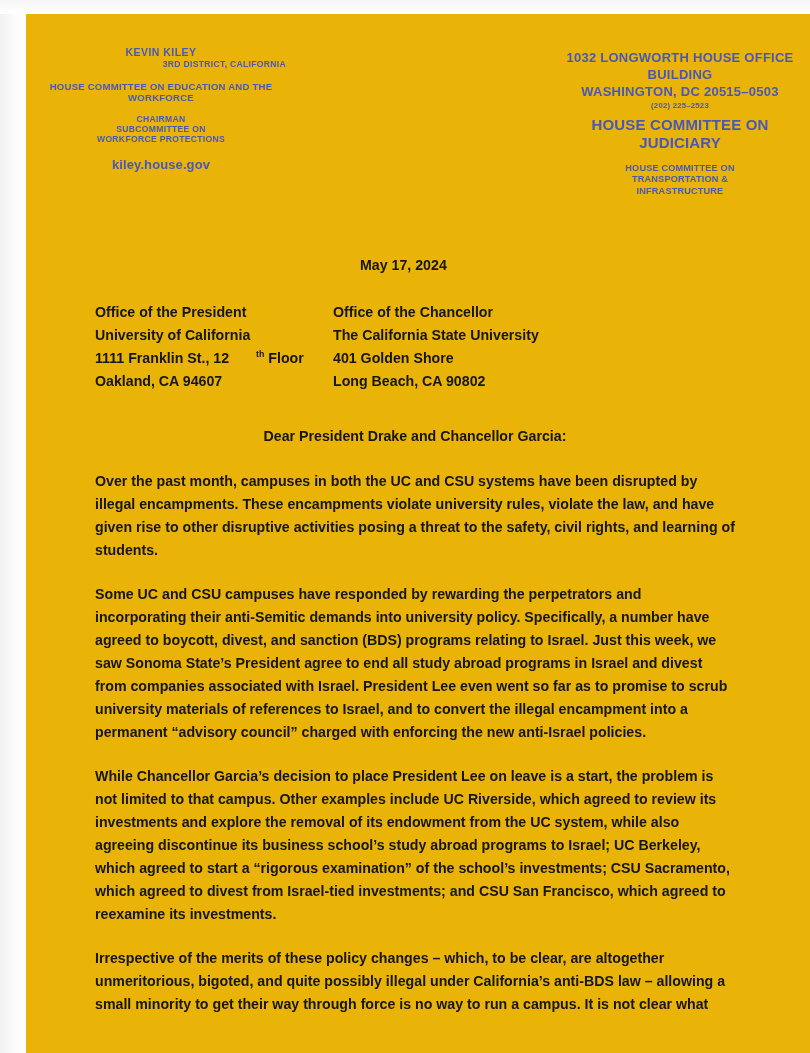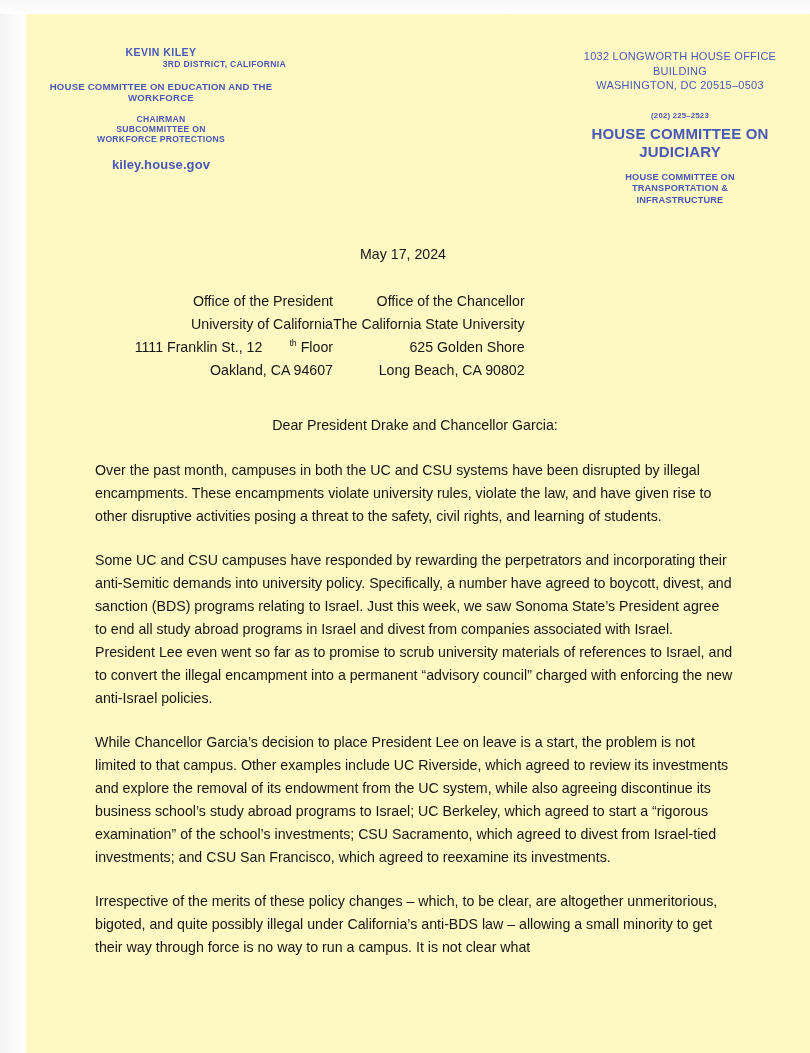--- a/index.html
+++ b/index.html
@@ -5,21 +5,21 @@
   html, body {
     margin: 0;
     padding: 0;
     background: #ffffff;
   }
 
   .page {
     position: relative;
     width: 810px;
     height: 1053px;
-    background: #fef9c3;
+    background: #eab308;
     overflow: hidden;
     font-family: "Liberation Sans", sans-serif;
     color: #1a1a1a;
     box-sizing: border-box;
   }
 
   
   .scan-edge-left {
     position: absolute;
     top: 0;
@@ -132,77 +132,77 @@
   
   .lh-right {
     position: absolute;
     left: 560px;
     top: 49px;
     width: 240px;
     text-align: center;
     line-height: 1.2;
   }
   .lh-right .addr {
-    font-size: 11px;
-    font-weight: normal;
+    font-size: 13px;
+    font-weight: bold;
     font-variant: small-caps;
     letter-spacing: 0.25px;
     line-height: 1.32;
   }
   .lh-right .phone {
     font-size: 7.8px;
     font-weight: bold;
     letter-spacing: 0.2px;
-    margin-top: 18px;
+    margin-top: 1px;
   }
   .lh-right .committee {
     font-size: 15px;
     font-weight: bold;
     letter-spacing: 0.15px;
     margin-top: 5px;
     line-height: 1.2;
   }
   .lh-right .committee2 {
     font-size: 9.2px;
     font-weight: bold;
     letter-spacing: 0.15px;
     margin-top: 11px;
     line-height: 1.25;
   }
 
   
   .body-wrap {
     position: absolute;
     left: 95px;
-    top: 243px;
+    top: 254px;
     width: 640px;
     font-size: 14.2px;
     line-height: 1.62;
     color: #161616;
+    font-weight: bold;
   }
 
   .date-line {
     margin-left: 265px;
     margin-bottom: 24px;
     font-size: 14.2px;
   }
 
   .address-block {
     display: flex;
     margin-bottom: 32px;
   }
   .address-col {
     width: 238px;
   }
   .address-col.second {
     width: auto;
   }
   .address-col .line {
     line-height: 1.62;
-    text-align: right;
   }
   sup.ord {
     font-size: 0.62em;
     vertical-align: super;
     line-height: 0;
     padding-left: 27px;
   }
 
   .salutation {
     margin-top: 18px;
@@ -264,21 +264,21 @@
       <div class="address-col">
         <div class="line">Office of the President</div>
         <div class="line">University of California</div>
         <div class="line"><span>1111 Franklin St., 12</span><sup class="ord">th</sup><span> Floor</span></div>
         <div class="line">Oakland, CA 94607</div>
       </div>
 
       <div class="address-col second">
         <div class="line">Office of the Chancellor</div>
         <div class="line">The California State University</div>
-        <div class="line">625 Golden Shore</div>
+        <div class="line">401 Golden Shore</div>
         <div class="line">Long Beach, CA 90802</div>
       </div>
 
     </div>
 
     <div class="salutation">Dear President Drake and Chancellor Garcia:</div>
 
     <div class="para">Over the past month, campuses in both the UC and CSU systems have been disrupted by illegal encampments. These encampments violate university rules, violate the law, and have given rise to other disruptive activities posing a threat to the safety, civil rights, and learning of students.</div>
     <div class="para">Some UC and CSU campuses have responded by rewarding the perpetrators and incorporating their anti-Semitic demands into university policy. Specifically, a number have agreed to boycott, divest, and sanction (BDS) programs relating to Israel. Just this week, we saw Sonoma State’s President agree to end all study abroad programs in Israel and divest from companies associated with Israel. President Lee even went so far as to promise to scrub university materials of references to Israel, and to convert the illegal encampment into a permanent “advisory council” charged with enforcing the new anti-Israel policies.</div>
     <div class="para">While Chancellor Garcia’s decision to place President Lee on leave is a start, the problem is not limited to that campus. Other examples include UC Riverside, which agreed to review its investments and explore the removal of its endowment from the UC system, while also agreeing discontinue its business school’s study abroad programs to Israel; UC Berkeley, which agreed to start a “rigorous examination” of the school’s investments; CSU Sacramento, which agreed to divest from Israel-tied investments; and CSU San Francisco, which agreed to reexamine its investments.</div>

